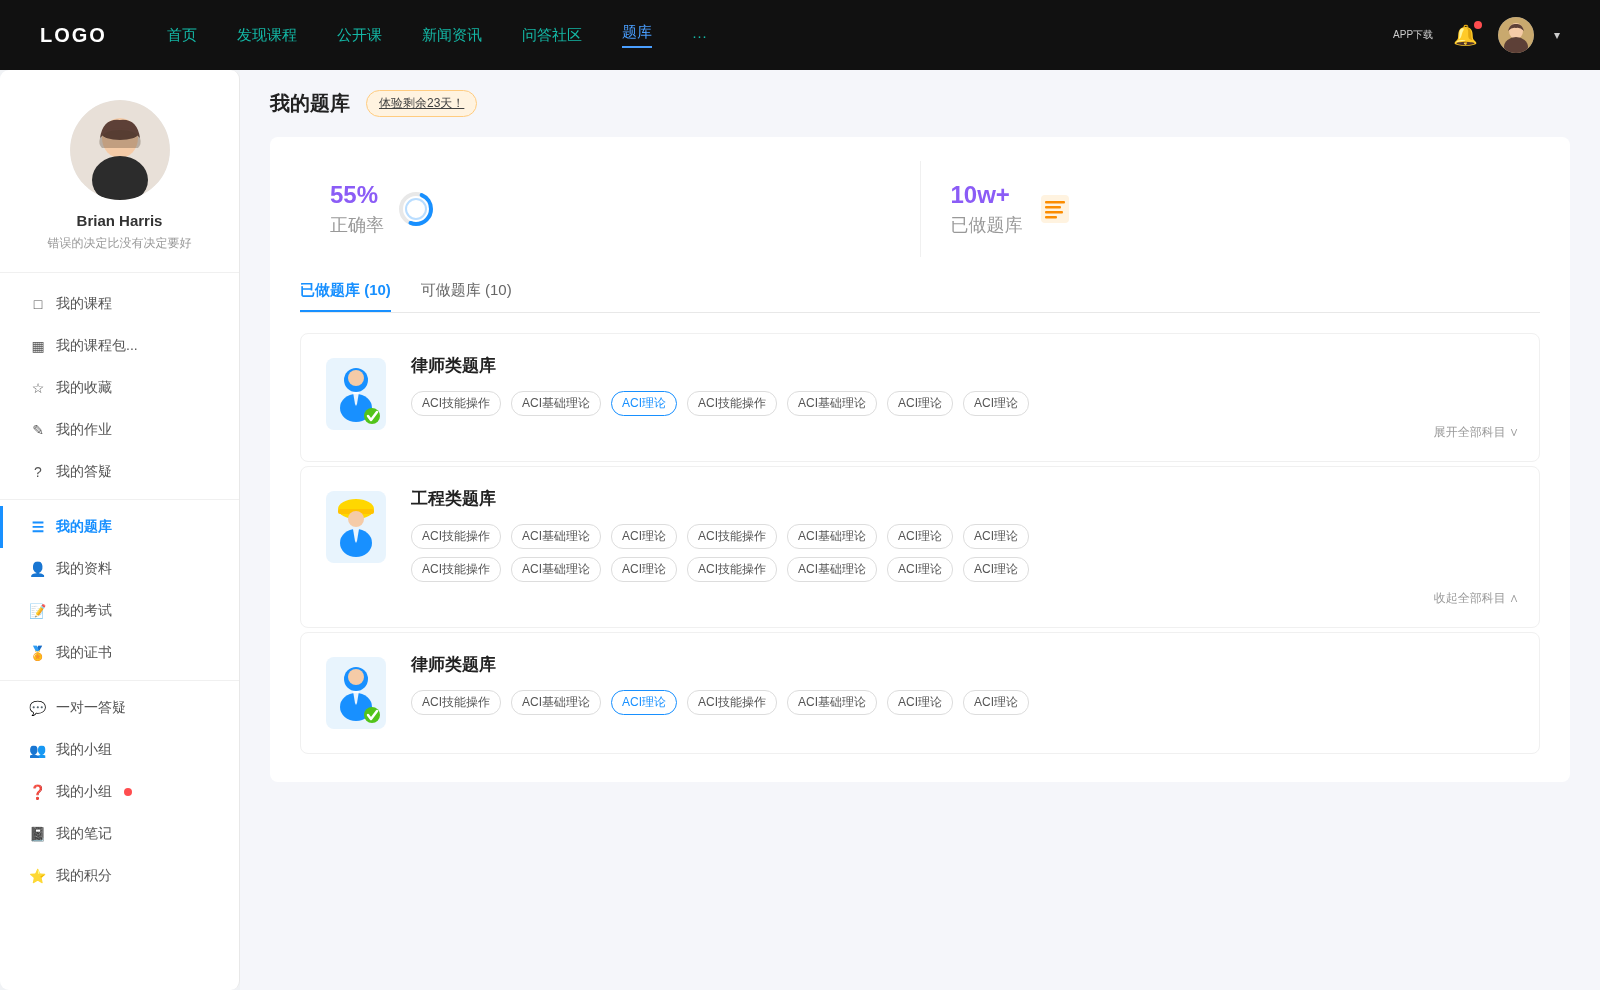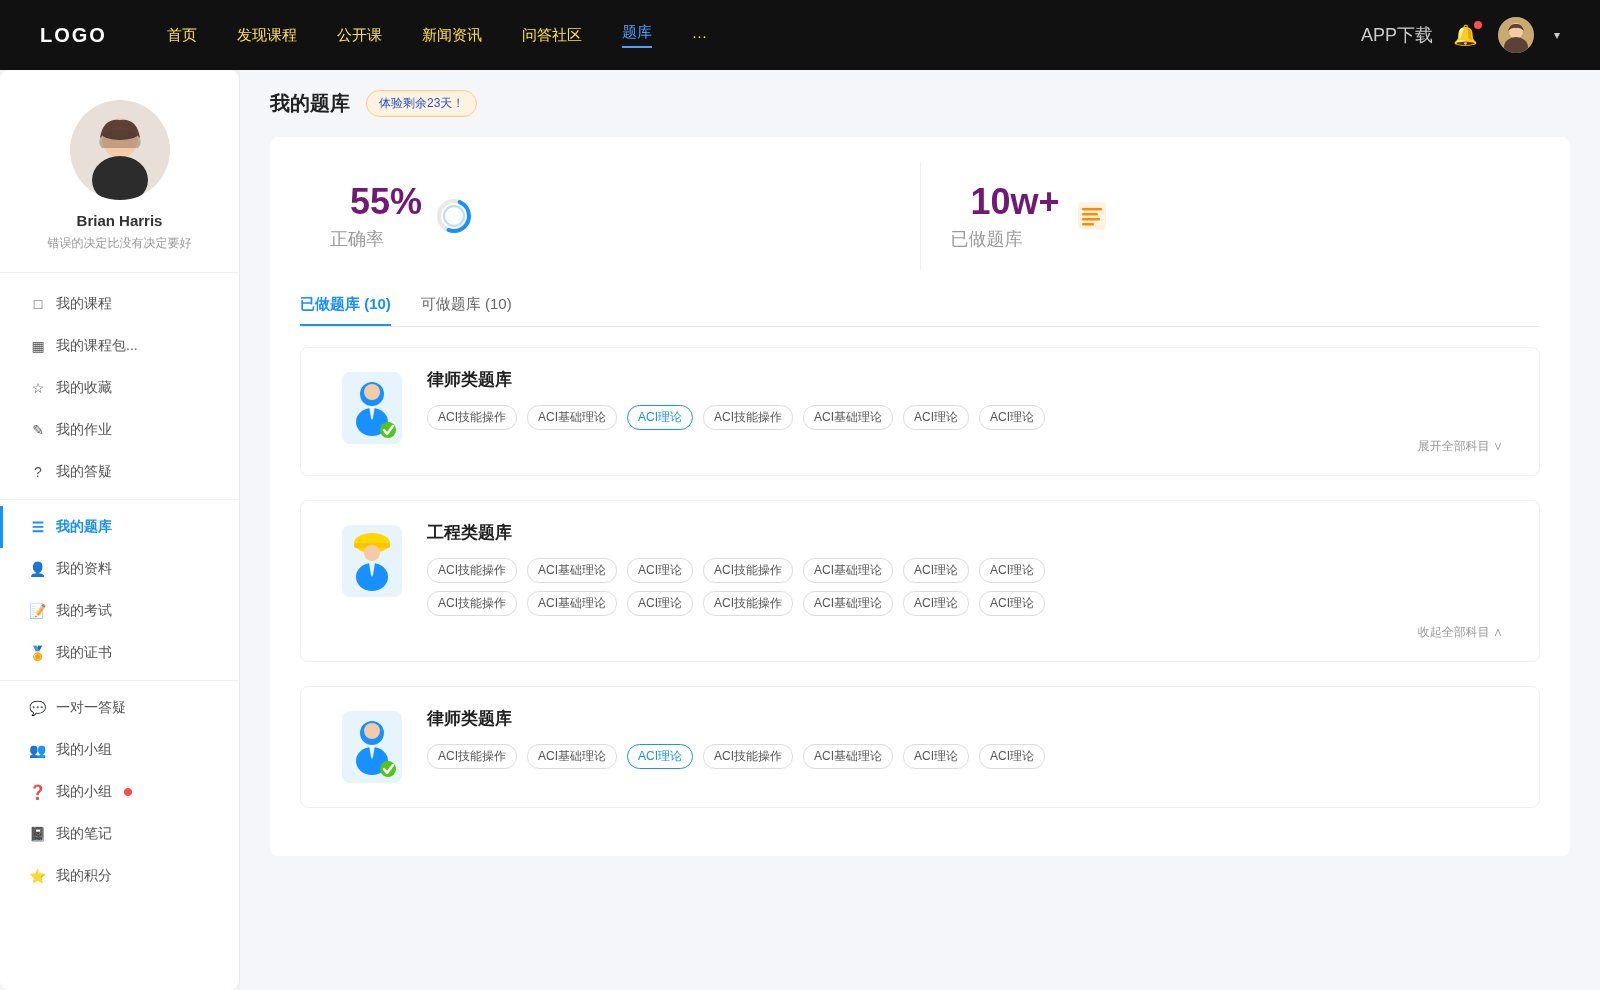--- a/index.html
+++ b/index.html
@@ -23,38 +23,38 @@
       letter-spacing: 2px;
       margin-right: 60px;
     }
     .navbar-nav {
       display: flex;
       align-items: center;
       gap: 40px;
       flex: 1;
     }
     .nav-item {
-      color: #fde047;
+      color: #14b8a6;
       font-size: 15px;
       cursor: pointer;
       white-space: nowrap;
     }
     .nav-item.active {
       color: #4a9fff;
       border-bottom: 2px solid #4a9fff;
       padding-bottom: 4px;
     }
     .navbar-right {
       display: flex;
       align-items: center;
       gap: 20px;
     }
     .app-download {
       color: #ccc;
-      font-size: 18px;
+      font-size: 10px;
       cursor: pointer;
       margin-left: 44px;
     }
     .bell-icon {
       position: relative;
       color: white;
       font-size: 20px;
       cursor: pointer;
     }
     .bell-dot {
@@ -197,47 +197,47 @@
       gap: 16px;
       margin-bottom: 20px;
     }
     .page-title-text {
       font-size: 20px;
       font-weight: 700;
       color: #222;
     }
     .trial-badge {
       background: #fff3e0;
-      color: #1d4ed8;
+      color: #404040;
       font-size: 12px;
       padding: 4px 12px;
       border-radius: 20px;
       border: 1px solid #ffcc80;
+      text-decoration: underline;
     }
 
     
     .stats-row {
       display: flex;
       gap: 0;
       margin-bottom: 24px;
     }
     .stat-item {
       flex: 1;
       display: flex;
       align-items: center;
       gap: 14px;
       padding: 20px 30px;
       border-right: 1px solid #f0f0f0;
     }
     .stat-item:last-child { border-right: none; }
     .stat-value {
-      font-size: 36px;
+      font-size: 24px;
       font-weight: 700;
-      color: #701a75;
-      margin-left: 20px;
+      color: #8b5cf6;
     }
     .stat-label {
       font-size: 18px;
       color: #999;
       margin-top: 4px;
     }
     .stat-icon {
       width: 36px;
       height: 36px;
       display: flex;
@@ -263,22 +263,22 @@
     .tab.active {
       color: #1890ff;
       font-weight: 600;
       border-bottom: 2px solid #1890ff;
     }
 
     
     .qbank-card {
       background: white;
       border-radius: 8px;
-      margin-bottom: 24px;
-      padding: 20px 36px;
+      margin-bottom: 4px;
+      padding: 20px 20px;
       border: 1px solid #f0f0f0;
     }
     .qbank-header {
       display: flex;
       align-items: flex-start;
       gap: 20px;
     }
     .qbank-icon {
       width: 70px;
       height: 80px;

